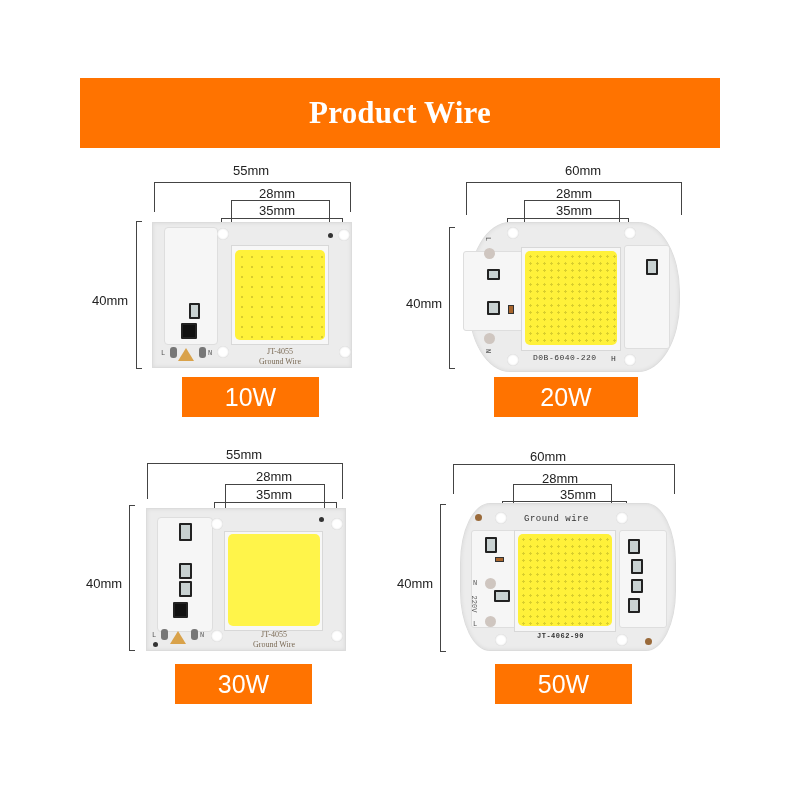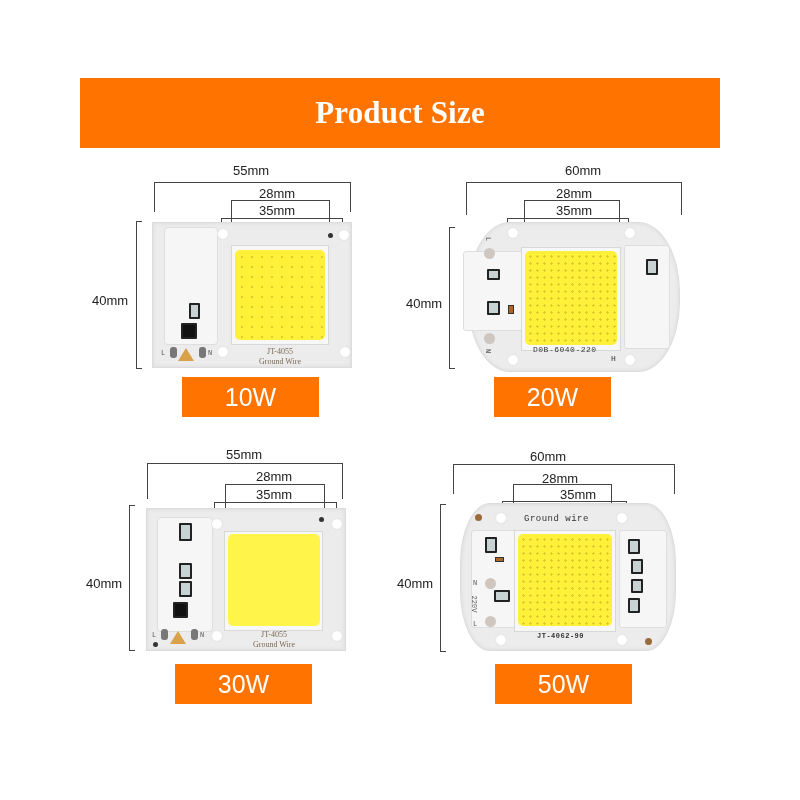--- a/index.html
+++ b/index.html
@@ -60,21 +60,21 @@
 
   .watt {
     position: absolute; height: 40px; background: #ff7300; color: #fff;
     font-size: 25px; display: flex; align-items: center; justify-content: center;
   }
 </style>
 </head>
 <body>
 
 <div class="banner">
-  <span class="banner-title">Product Size</span>
+  <span class="banner-title">Product Wire</span>
 </div>
 
 <div>
   <span class="dim" style="left:233px;top:163px;">55mm</span>
   <div class="bracket-h" style="left:154px;top:182px;width:197px;height:30px;"></div>
   <span class="dim" style="left:259px;top:186px;">28mm</span>
   <div class="bracket-h" style="left:231px;top:200px;width:99px;height:48px;"></div>
   <span class="dim" style="left:259px;top:203px;">35mm</span>
   <div class="bracket-h" style="left:221px;top:218px;width:122px;height:12px;"></div>
   <span class="dim" style="left:92px;top:293px;">40mm</span>
@@ -123,25 +123,25 @@
     <div class="hole" style="left:38px;top:4px;"></div>
     <div class="hole" style="left:155px;top:4px;"></div>
     <div class="hole" style="left:38px;top:131px;"></div>
     <div class="hole" style="left:155px;top:131px;"></div>
     <span class="tiny" style="left:17px;top:12px;transform:rotate(90deg);">L</span>
     <div class="pad round" style="left:15px;top:25px;"></div>
     <div class="pad round" style="left:15px;top:110px;"></div>
     <span class="tiny" style="left:17px;top:124px;transform:rotate(90deg);">N</span>
     <div class="chip-frame" style="left:52px;top:24px;width:100px;height:104px;"></div>
     <div class="chip dense" style="left:56px;top:28px;width:92px;height:94px;"></div>
-    <span class="silk-mono" style="left:64px;top:122px;">D0B-6040-220</span>
+    <span class="silk-mono" style="left:64px;top:130px;">D0B-6040-220</span>
     <span class="silk-mono" style="left:142px;top:131px;">H</span>
   </div>
 
-  <div class="watt" style="left:494px;top:377px;width:117px;">20W</div>
+  <div class="watt" style="left:494px;top:377px;width:144px;">20W</div>
 </div>
 
 <div>
   <span class="dim" style="left:226px;top:447px;">55mm</span>
   <div class="bracket-h" style="left:147px;top:463px;width:196px;height:36px;"></div>
   <span class="dim" style="left:256px;top:469px;">28mm</span>
   <div class="bracket-h" style="left:225px;top:484px;width:100px;height:48px;"></div>
   <span class="dim" style="left:256px;top:487px;">35mm</span>
   <div class="bracket-h" style="left:214px;top:502px;width:123px;height:12px;"></div>
   <span class="dim" style="left:86px;top:576px;">40mm</span>

